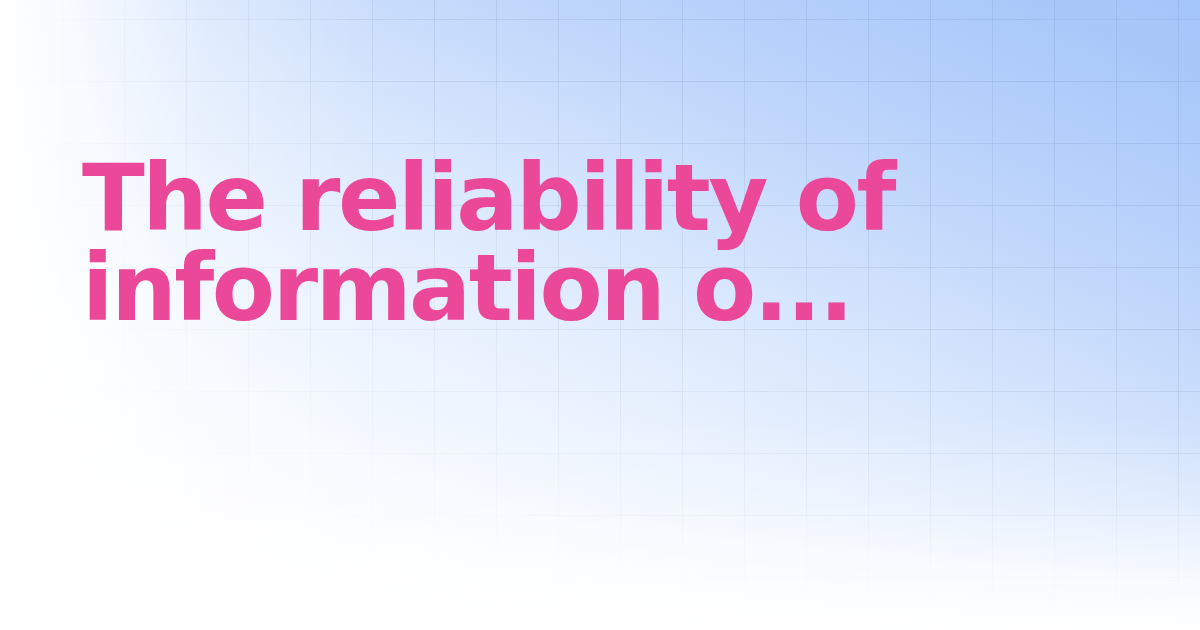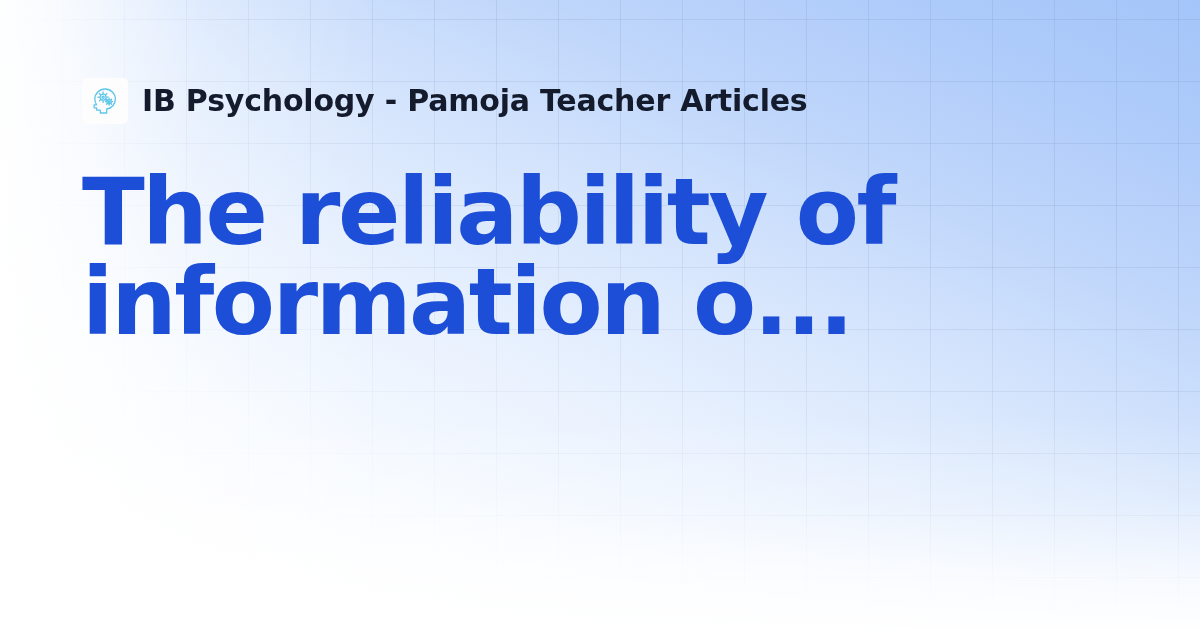--- a/index.html
+++ b/index.html
@@ -119,75 +119,46 @@
     color: #141b2d;
     letter-spacing: -0.2px;
     white-space: nowrap;
     line-height: 1;
   }
 
   
   .headline {
     position: absolute;
     left: 82px;
-    top: 168px;
+    top: 154px;
     width: 960px;
     font-family: "DejaVu Sans", sans-serif;
     font-size: 92px;
     font-weight: bold;
     line-height: 0.98;
     letter-spacing: -2.4px;
-    color: #1d4ed8;
+    color: #ec4899;
   }
   .headline .hl-line {
     display: block;
     white-space: nowrap;
   }
 </style>
 </head>
 <body>
 
 <div id="og-card">
 
   <div class="bg-gradient"></div>
   <div class="bg-grid"></div>
   <div class="bg-wash-left"></div>
   <div class="bg-wash-bottom"></div>
 
   <div class="content">
 
-    <div class="site-header">
-
-      <div class="site-logo">
-        <span>
-          <svg width="32" height="32" viewBox="0 0 32 32" fill="none" stroke="#5cc6e8" stroke-width="1.3" stroke-linecap="round" stroke-linejoin="round">
-            <path d="M26.4 14.1c0 -5.6 -4.6 -10.1 -10.3 -10.1
-                     c-5.7 0 -10.3 4.5 -10.3 10.1
-                     c0 2.1 0.7 4.1 1.8 5.7
-                     l-2.5 0 0 3.0 2.6 0 0 2.4 3.6 0 0 2.8
-                     6.4 0 0 -4.0
-                     c5.0 -0.6 8.7 -4.8 8.7 -9.9 z"></path>
-            <circle cx="14.1" cy="12.2" r="3.0"></circle>
-            <circle cx="14.1" cy="12.2" r="1.1"></circle>
-            <path d="M14.1 8.3 l0 -1.3 M14.1 17.4 l0 -1.3
-                     M18.0 12.2 l1.3 0 M10.2 12.2 l-1.3 0
-                     M16.9 9.4 l0.9 -0.9 M11.3 15.0 l-0.9 0.9
-                     M16.9 15.0 l0.9 0.9 M11.3 9.4 l-0.9 -0.9"></path>
-            <circle cx="20.1" cy="16.7" r="2.1"></circle>
-            <circle cx="20.1" cy="16.7" r="0.8"></circle>
-            <path d="M20.1 14.0 l0 -0.8 M20.1 20.2 l0 -0.8
-                     M22.8 16.7 l0.8 0 M17.4 16.7 l-0.8 0
-                     M22.0 14.8 l0.6 -0.6 M18.2 18.6 l-0.6 0.6
-                     M22.0 18.6 l0.6 0.6 M18.2 14.8 l-0.6 -0.6"></path>
-          </svg>
-        </span>
-      </div>
-
-      <div class="site-title">IB Psychology - Pamoja Teacher Articles</div>
-    </div>
 
     <div class="headline">
       <span class="hl-line">The reliability of</span>
       <span class="hl-line">information o...</span>
     </div>
 
   </div>
 </div>
 
 </body></html>

